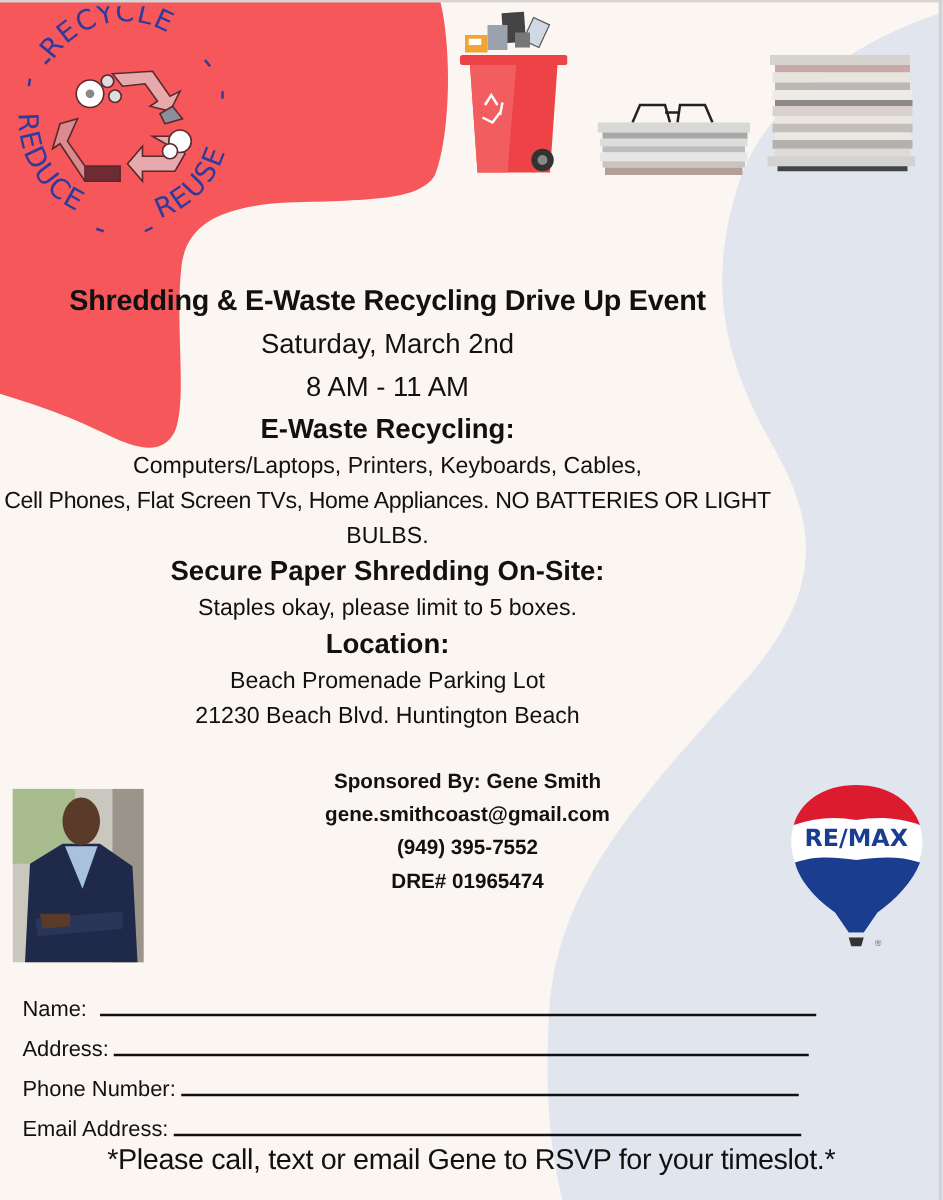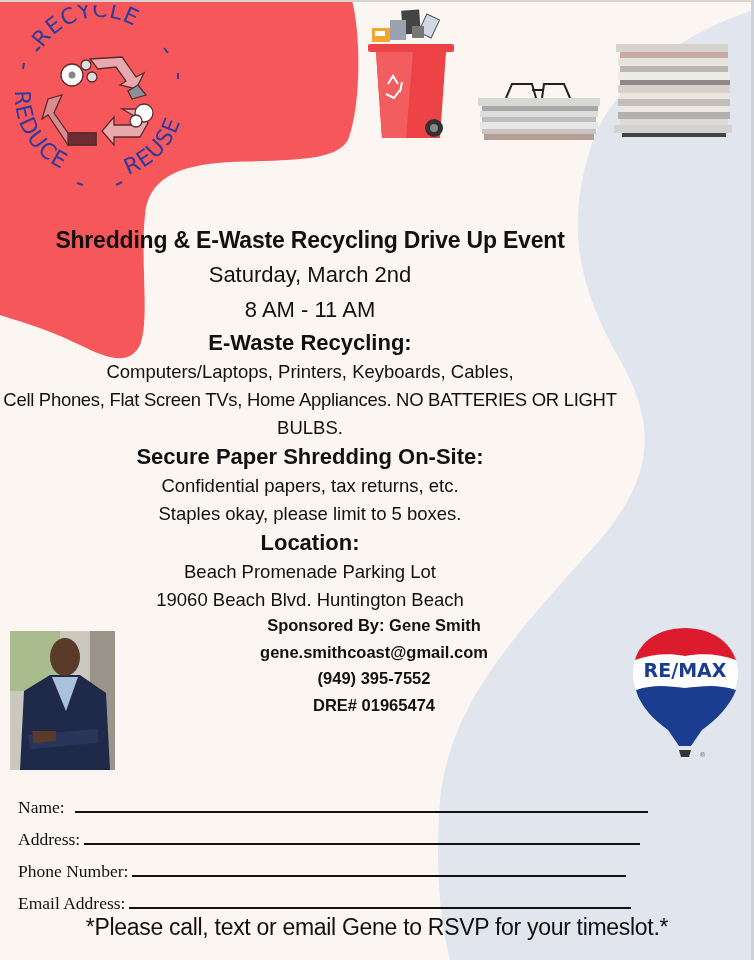--- a/index.html
+++ b/index.html
@@ -28,21 +28,21 @@
   .tight { letter-spacing: -0.3px; }
 
   .sponsor { position: absolute; left: 200px; top: 612px; width: 348px; text-align: center; z-index: 3;
              font-weight: bold; font-size: 16.5px; line-height: 26.5px; }
 
   .photo { position: absolute; left: 10px; top: 631px; width: 105px; height: 139px; z-index: 3; overflow: hidden; }
   .balloon { position: absolute; left: 628px; top: 626px; width: 115px; height: 135px; z-index: 3; }
 
   .form { position: absolute; left: 18px; top: 786px; width: 650px; z-index: 3; }
   .form-row { display: flex; align-items: flex-end; height: 32px; font-size: 17.5px; }
-  .form-row .lbl { white-space: nowrap; padding-right: 4px; font-family: Liberation Serif, serif; }
+  .form-row .lbl { white-space: nowrap; padding-right: 4px; }
   .form-row .line { height: 0; border-bottom: 2px solid #111; margin-bottom: 5px; }
 
   .cta { position: absolute; left: 0; top: 914px; width: 754px; text-align: center; z-index: 3;
          font-weight: normal; font-size: 23px; letter-spacing: -0.3px; }
 </style>
 </head>
 <body>
 
 <svg class="bg" viewBox="0 0 754 960" preserveAspectRatio="none">
 
@@ -143,25 +143,24 @@
 
 <div class="content">
   <div class="h-bold">Shredding &amp; E-Waste Recycling Drive Up Event</div>
   <div class="h-sub">Saturday, March 2nd</div>
   <div class="h-time">8 AM - 11 AM</div>
   <div class="h-sec">E-Waste Recycling:</div>
   <div class="body-t">Computers/Laptops, Printers, Keyboards, Cables,</div>
   <div class="body-t tight">Cell Phones, Flat Screen TVs, Home Appliances. NO BATTERIES OR LIGHT</div>
   <div class="body-t">BULBS.</div>
   <div class="h-sec">Secure Paper Shredding On-Site:</div>
-  <div class="body-t">Confidential papers, tax returns, etc.</div>
   <div class="body-t">Staples okay, please limit to 5 boxes.</div>
   <div class="h-sec">Location:</div>
   <div class="body-t">Beach Promenade Parking Lot</div>
-  <div class="body-t">19060 Beach Blvd. Huntington Beach</div>
+  <div class="body-t">21230 Beach Blvd. Huntington Beach</div>
 </div>
 
 <svg class="photo" viewBox="0 0 105 139">
   <rect width="105" height="139" fill="#c9c7be"></rect>
   <rect x="0" y="0" width="50" height="60" fill="#a9bc8e"></rect>
   <rect x="80" y="0" width="25" height="139" fill="#9a948a"></rect>
   <path d="M10,139 L14,60 L40,44 L70,44 L96,62 L100,139 Z" fill="#1f2a4a"></path>
   <path d="M42,46 L56,80 L68,46 Z" fill="#a9c2dc"></path>
   <ellipse cx="55" cy="26" rx="15" ry="19" fill="#5a3a28"></ellipse>
   <path d="M18,104 L88,98 L88,112 L20,118 Z" fill="#2a355a"></path>

